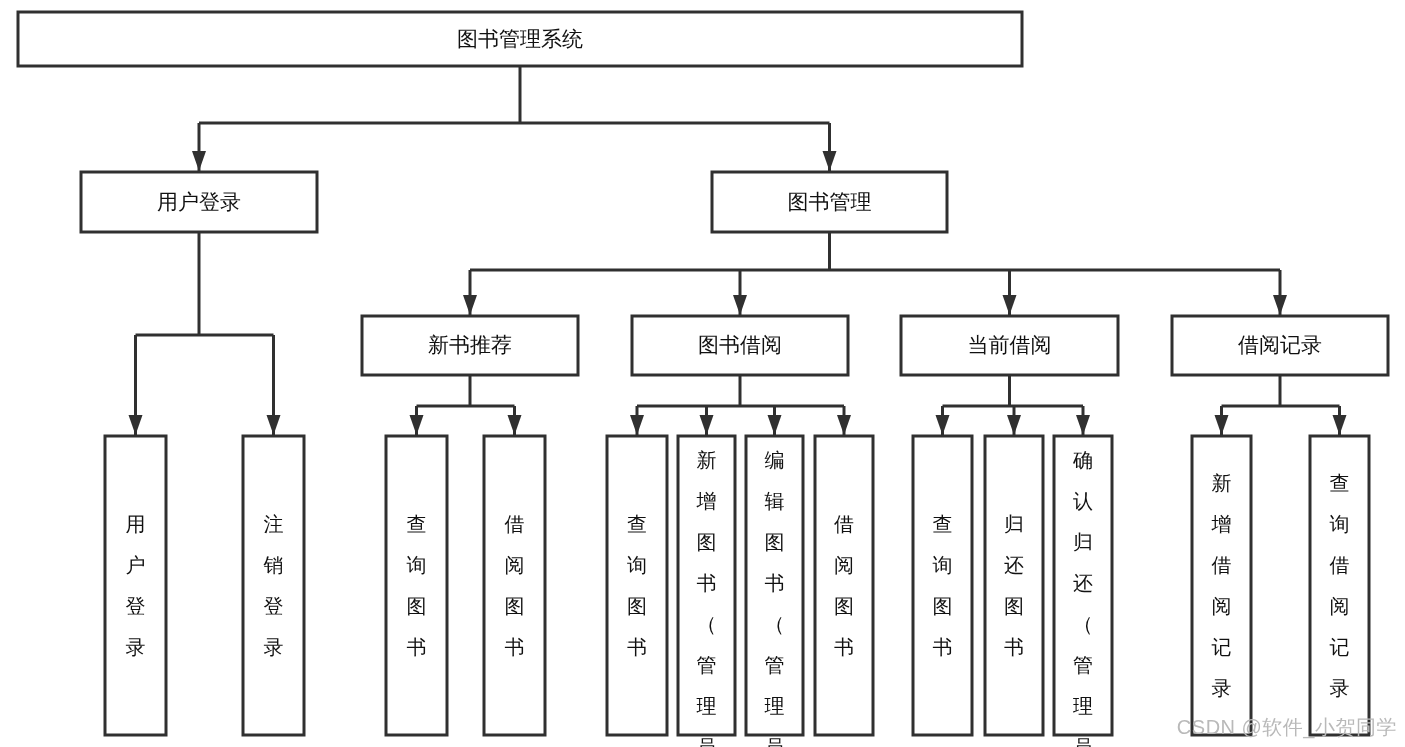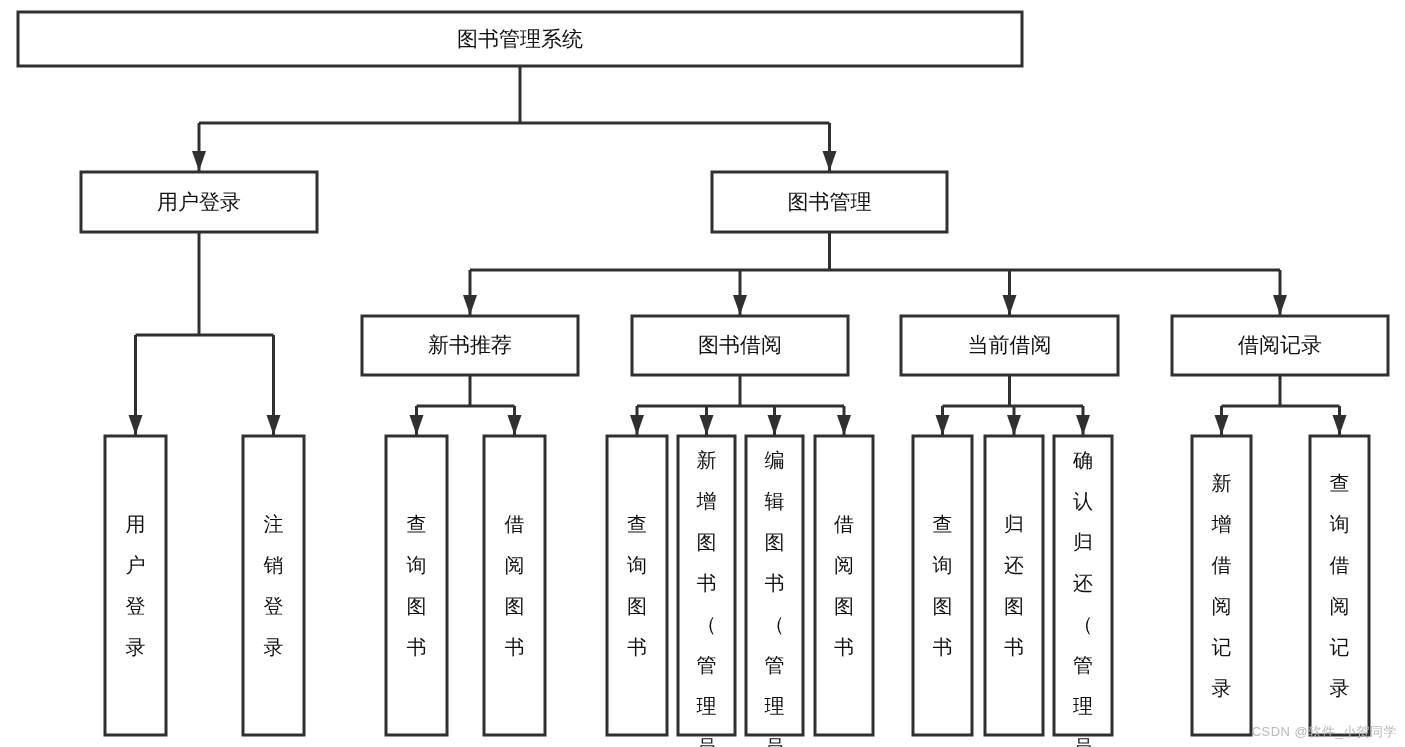--- a/index.html
+++ b/index.html
@@ -50,21 +50,21 @@
   }
   .arrow-head {
     fill: #303030;
     stroke: none;
   }
   .watermark {
     position: absolute;
     right: 8px;
     bottom: 6px;
     font-family: "Liberation Sans", "DejaVu Sans", sans-serif;
-    font-size: 13px;
+    font-size: 20px;
     color: #b9b9b9;
     letter-spacing: 0.5px;
     user-select: none;
     pointer-events: none;
     text-align: right;
   }
 </style>
 </head>
 <body>
 

